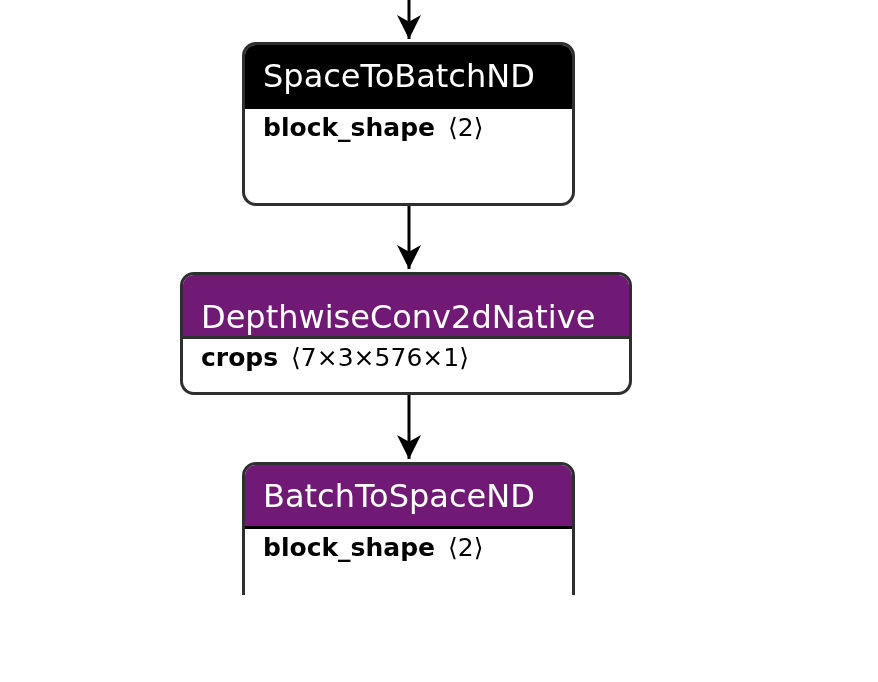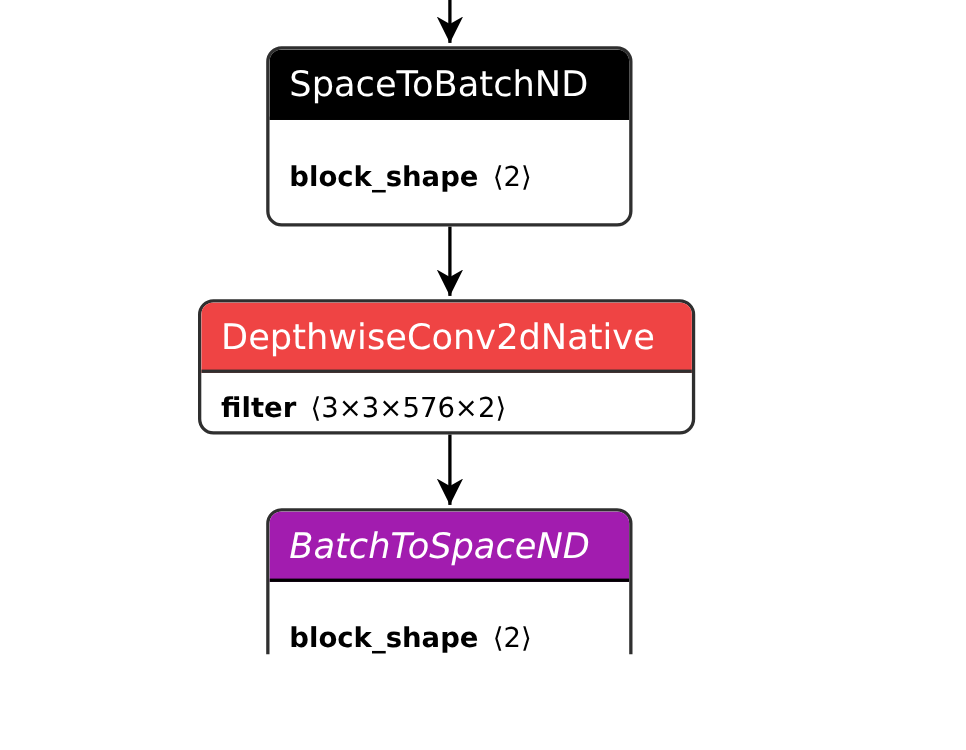--- a/index.html
+++ b/index.html
@@ -45,22 +45,21 @@
     color: #ffffff;
     font-size: 32px;
     font-weight: 400;
     letter-spacing: 0px;
     white-space: nowrap;
   }
   .node-body {
     box-sizing: border-box;
     display: flex;
     flex-direction: column;
-    justify-content: center;
-    padding: 14px 18px 4px 18px;
+    padding: 0 18px 4px 18px;
     border-radius: 13px;
   }
   .attr-row {
     line-height: 38px;
     white-space: nowrap;
     font-size: 25px;
     color: #000000;
   }
   .attr-name {
     font-weight: 700;
@@ -99,32 +98,32 @@
       <span class="node-title">SpaceToBatchND</span>
     </div>
     <div class="node-body">
       <div class="attr-row">
         <span class="attr-name">block_shape</span><span class="attr-value">⟨2⟩</span>
       </div>
     </div>
   </div>
 
   <div class="node" id="node-1">
-    <div class="node-header" style="background-color: #ef4444;">
+    <div class="node-header" style="background-color: #701a75; align-items: flex-end;">
       <span class="node-title">DepthwiseConv2dNative</span>
     </div>
     <div class="node-body">
       <div class="attr-row">
-        <span class="attr-name">filter</span><span class="attr-value">⟨3×3×576×2⟩</span>
+        <span class="attr-name">crops</span><span class="attr-value">⟨7×3×576×1⟩</span>
       </div>
     </div>
   </div>
 
   <div class="node" id="node-2">
-    <div class="node-header" style="background-color: #a21caf; border-bottom-color: rgb(0, 0, 0); font-style: italic;">
+    <div class="node-header" style="background-color: #701a75; border-bottom-color: rgb(0, 0, 0);">
       <span class="node-title">BatchToSpaceND</span>
     </div>
     <div class="node-body">
       <div class="attr-row">
         <span class="attr-name">block_shape</span><span class="attr-value">⟨2⟩</span>
       </div>
     </div>
   </div>
 
 </div>

